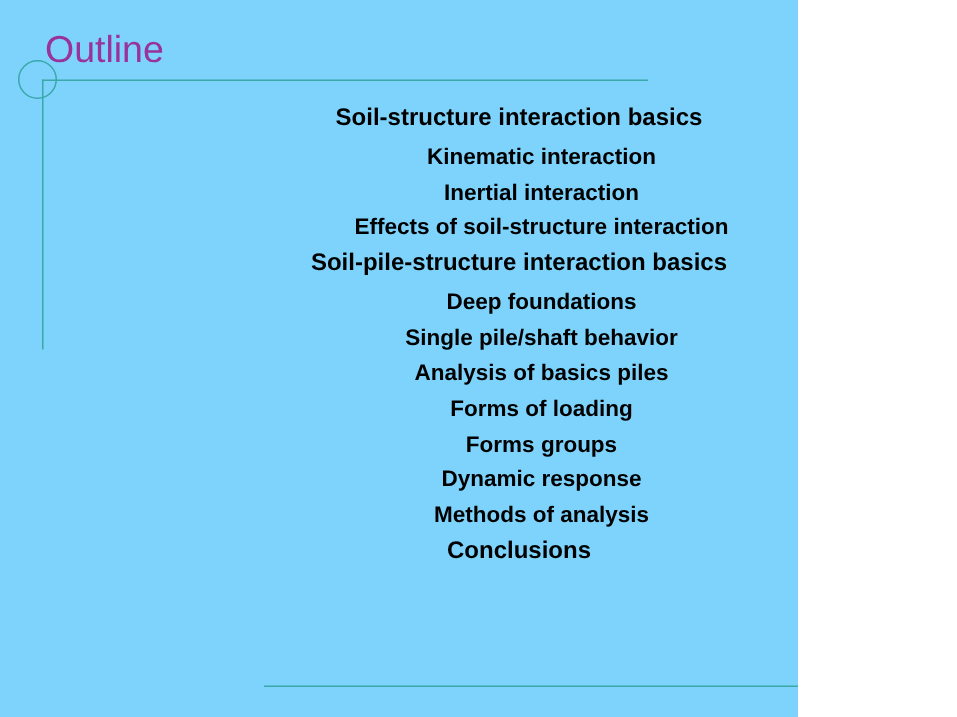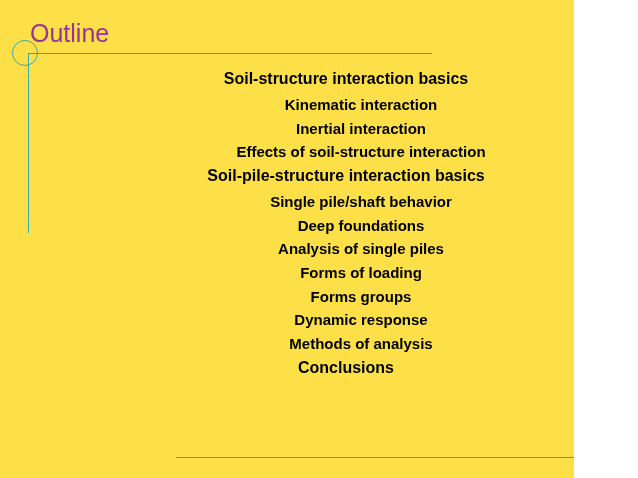--- a/index.html
+++ b/index.html
@@ -2,23 +2,23 @@
 <html><head>
 <meta charset="utf-8">
 <style>
   html, body {
     margin: 0;
     padding: 0;
     background: #ffffff;
   }
   #slide {
     position: relative;
-    width: 574px;
+    width: 532px;
     height: 478px;
-    background: #fde047;
+    background: #7dd3fc;
     overflow: hidden;
     font-family: "Liberation Sans", sans-serif;
   }
 
   
   #title {
     position: absolute;
     left: 30px;
     top: 20px;
     font-size: 25px;
@@ -121,23 +121,23 @@
 
   <div class="circ" id="circ-topleft"></div>
   <div class="circ" id="circ-bottomright"></div>
 
   <div id="body">
       <div class="item level-1">Soil-structure interaction basics</div>
       <div class="item level-2">Kinematic interaction</div>
       <div class="item level-2">Inertial interaction</div>
       <div class="item level-2">Effects of soil-structure interaction</div>
       <div class="item level-1">Soil-pile-structure interaction basics</div>
+      <div class="item level-2">Deep foundations</div>
       <div class="item level-2">Single pile/shaft behavior</div>
-      <div class="item level-2">Deep foundations</div>
-      <div class="item level-2">Analysis of single piles</div>
+      <div class="item level-2">Analysis of basics piles</div>
       <div class="item level-2">Forms of loading</div>
       <div class="item level-2">Forms groups</div>
       <div class="item level-2">Dynamic response</div>
       <div class="item level-2">Methods of analysis</div>
       <div class="item level-1">Conclusions</div>
     </div>
 
 </div>
 
 </body></html>

